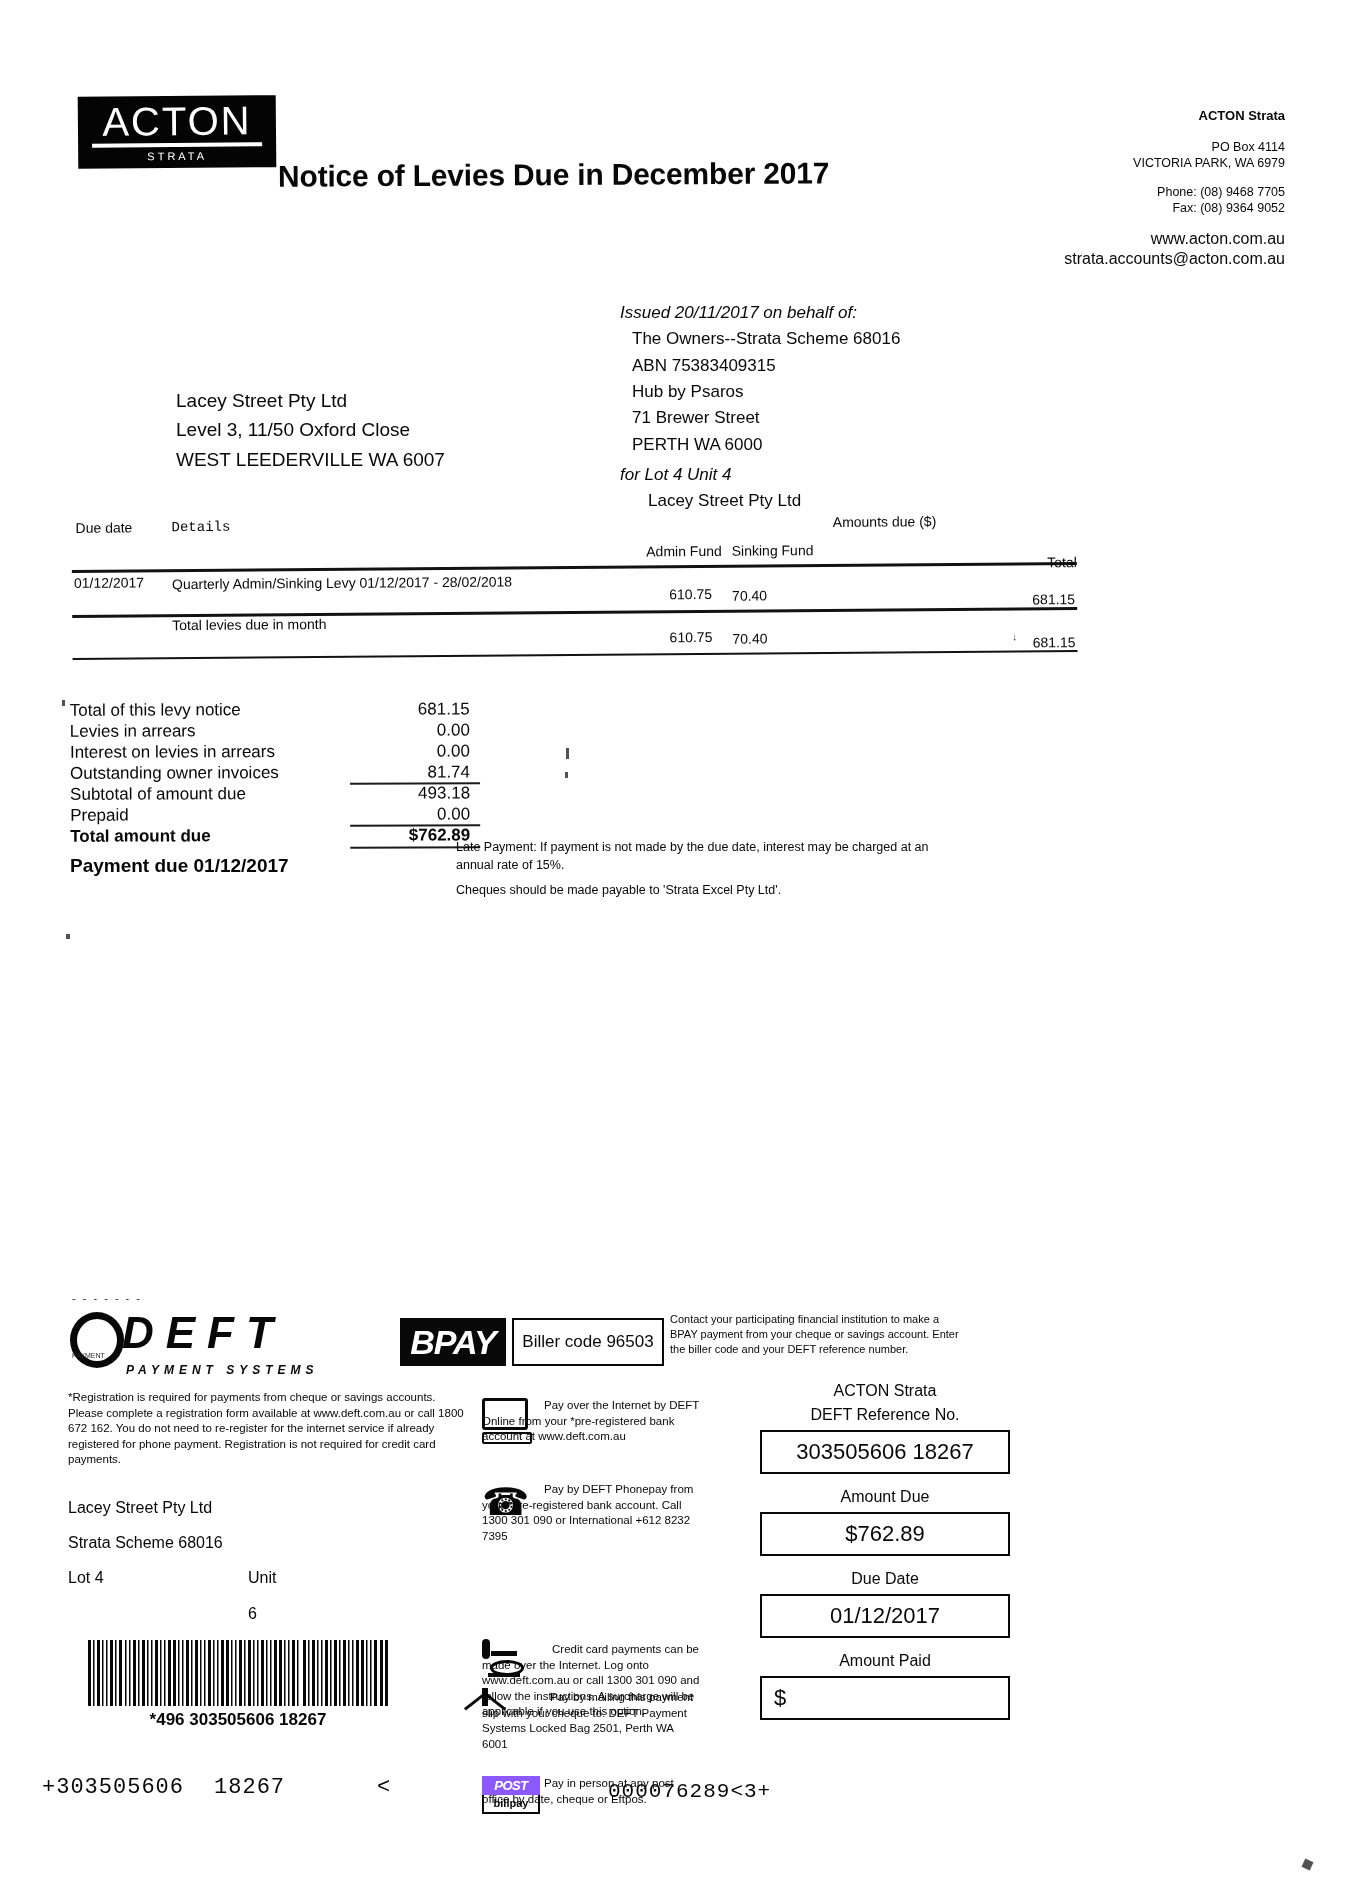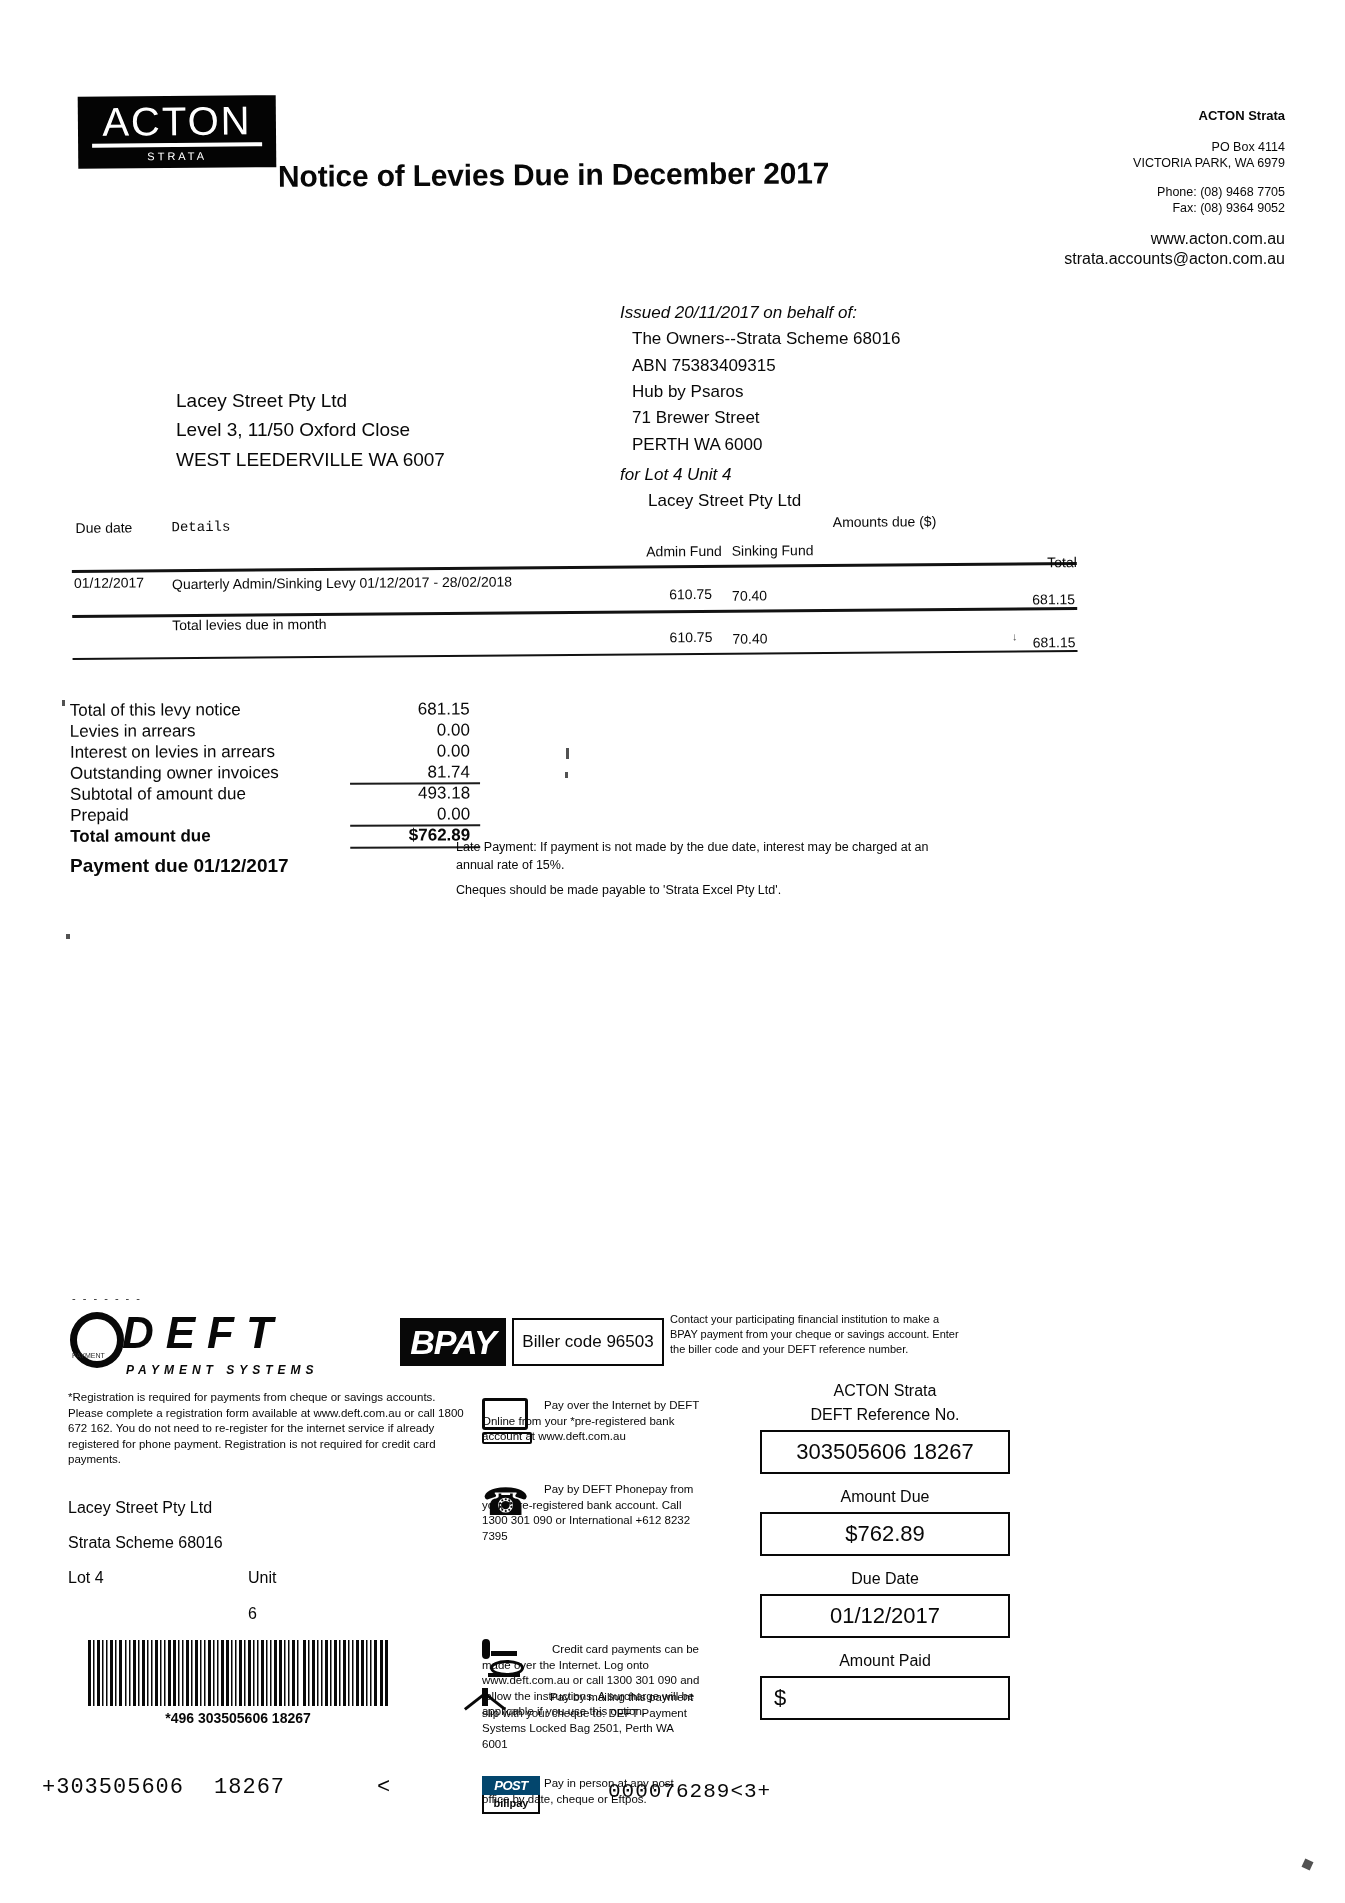--- a/index.html
+++ b/index.html
@@ -119,21 +119,21 @@
   #reg-note { left:68px; top:1390px; width:400px; font-size:11.5px; line-height:1.35; }
 
   #payer { left:68px; top:1490px; font-size:16px; line-height:2.2; }
   #payer .lotline { position:relative; height:32px; }
   #payer .lot { position:absolute; left:0; }
   #payer .unit { position:absolute; left:180px; }
 
   
   #barcode { left:88px; top:1640px; width:300px; height:66px; }
   #barcode .bars { width:100%; height:100%; display:block; }
-  #barcode-num { left:88px; top:1710px; width:300px; text-align:center; font-size:14px; font-weight:bold; }
+  #barcode-num { left:88px; top:1710px; width:300px; text-align:center; font-size:17px; font-weight:bold; }
 
   #mrline { left:42px; top:1775px; font-size:22px; font-family:"Liberation Mono", monospace; letter-spacing:1px; }
   #mrline .gap1 { display:inline-block; width:30px; }
   #mrline .gap2 { display:inline-block; width:92px; }
   #mrline-right { left:608px; top:1780px; font-size:21px; font-family:"Liberation Mono", monospace; letter-spacing:1px; }
 
   
   #bpay-logo {
     left:400px; top:1318px; width:106px; height:48px; background:#111;
     color:#fff; font-size:34px; font-weight:bold; font-style:italic;
@@ -163,21 +163,21 @@
   .ic-card .bar2 { position:absolute; left:2px; top:30px; width:32px; height:4px; background:#111; }
   
   .ic-env { width:48px; height:36px; border:3px solid #111; position:relative; }
   .ic-env:before, .ic-env:after {
     content:""; position:absolute; top:0; width:28px; height:3px; background:#111;
   }
   .ic-env:before { left:-1px; transform:rotate(38deg); transform-origin:left top; }
   .ic-env:after { right:-1px; transform:rotate(-38deg); transform-origin:right top; }
   
   .ic-post { width:58px; height:38px; }
-  .ic-post .top { background:#0c4a6e; color:#fff; font-size:13px; font-weight:bold;
+  .ic-post .top { background:#8b5cf6; color:#fff; font-size:13px; font-weight:bold;
                   font-style:italic; text-align:center; height:19px; line-height:19px; letter-spacing:-0.5px; }
   .ic-post .bot { border:2px solid #111; border-top:none; font-size:11px; font-weight:bold;
                   text-align:center; height:17px; line-height:17px; }
 
   
   #right-slip { left:760px; top:1382px; width:250px; text-align:center; }
   #right-slip .lbl { font-size:16px; margin-bottom:6px; }
   #right-slip .box {
     border:2px solid #111; height:40px; line-height:40px; font-size:22px;
     margin-bottom:14px; text-align:center;

